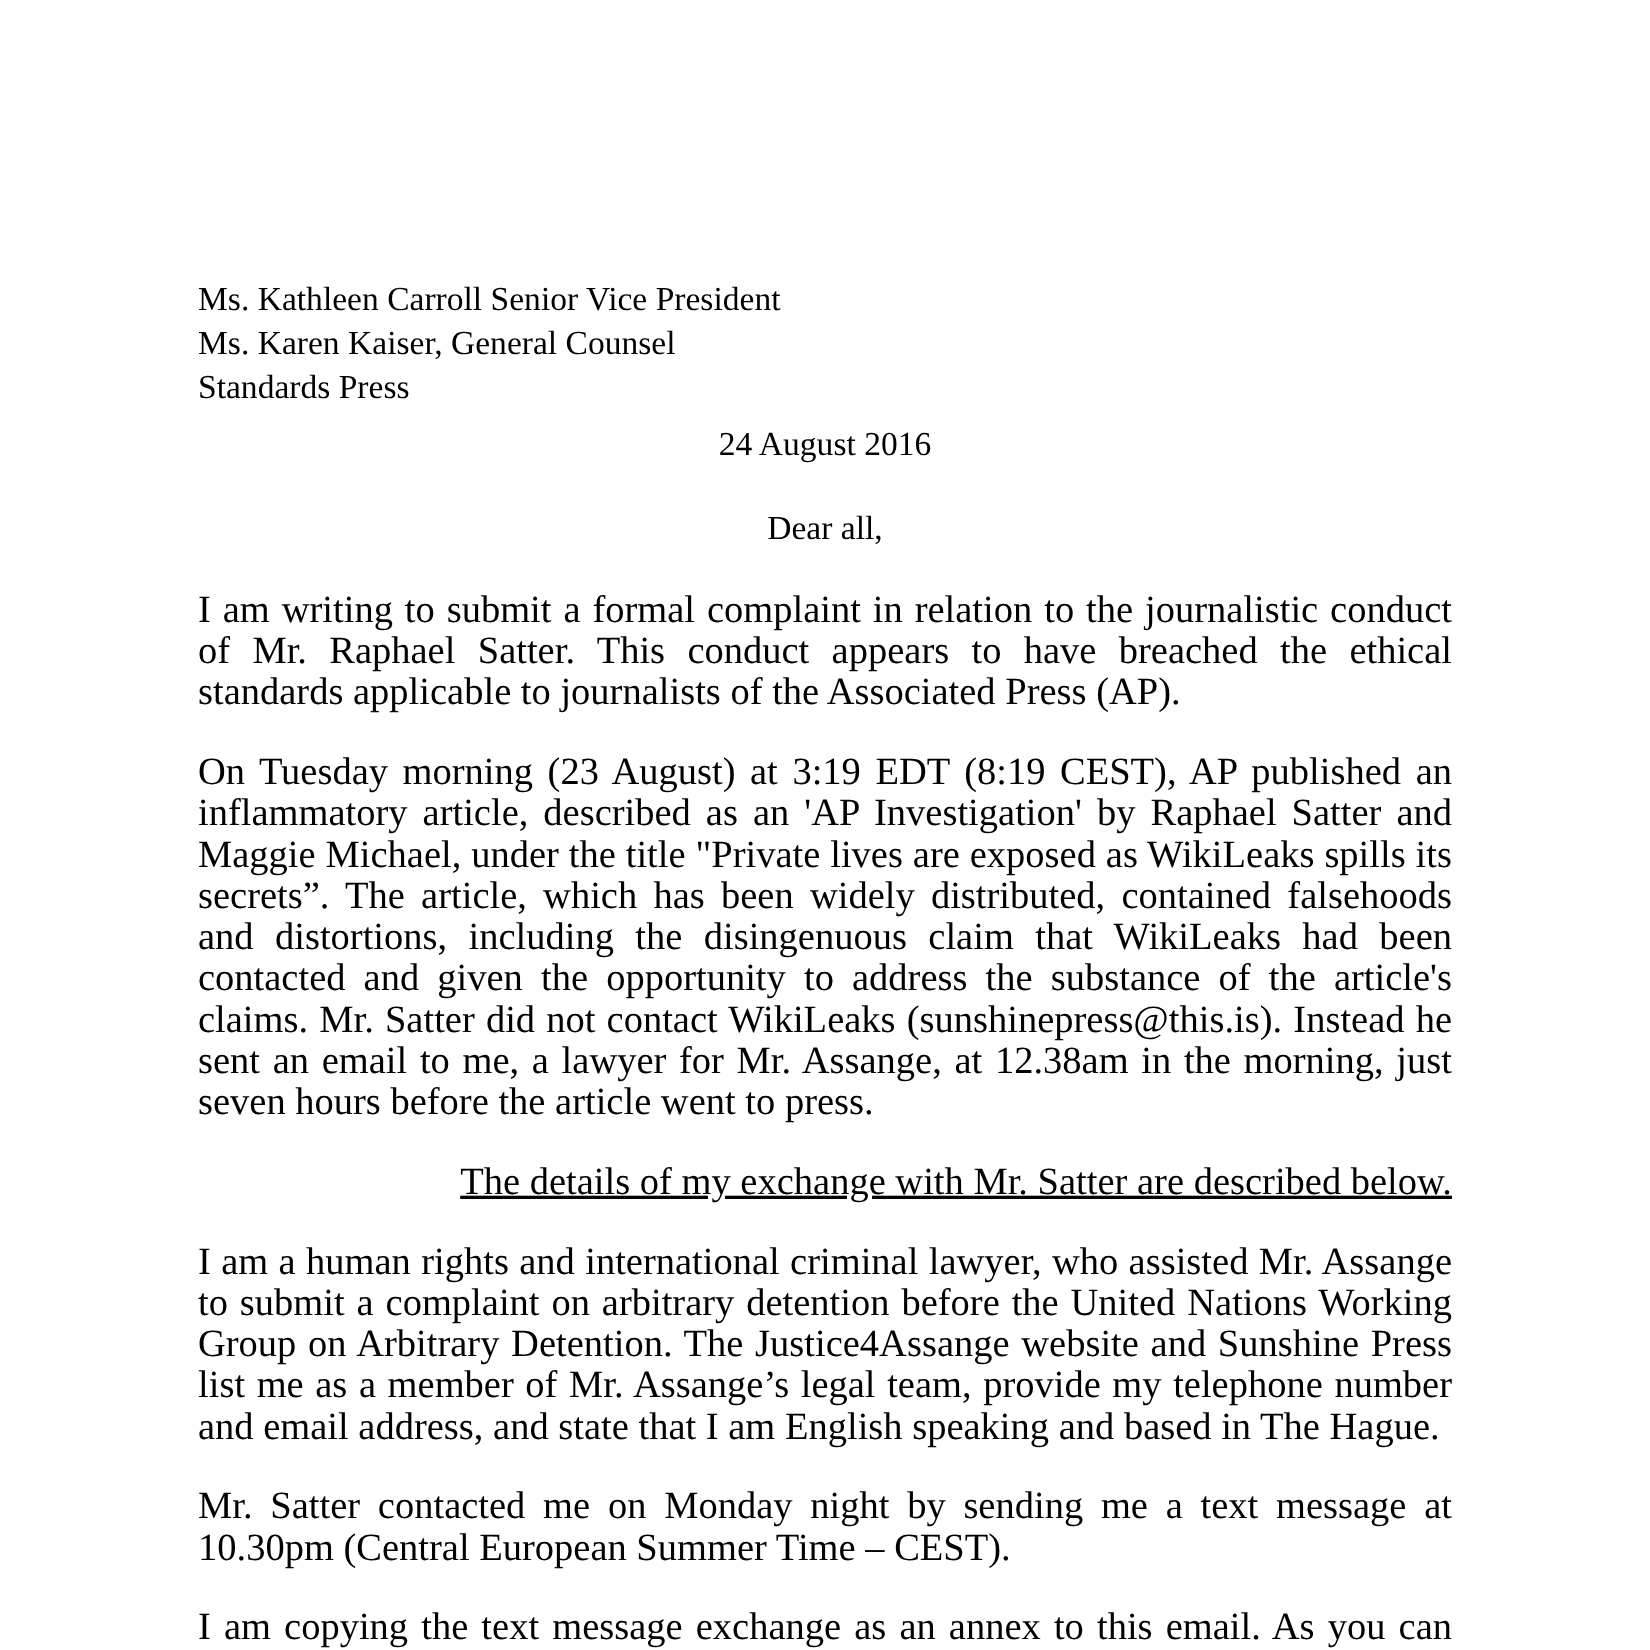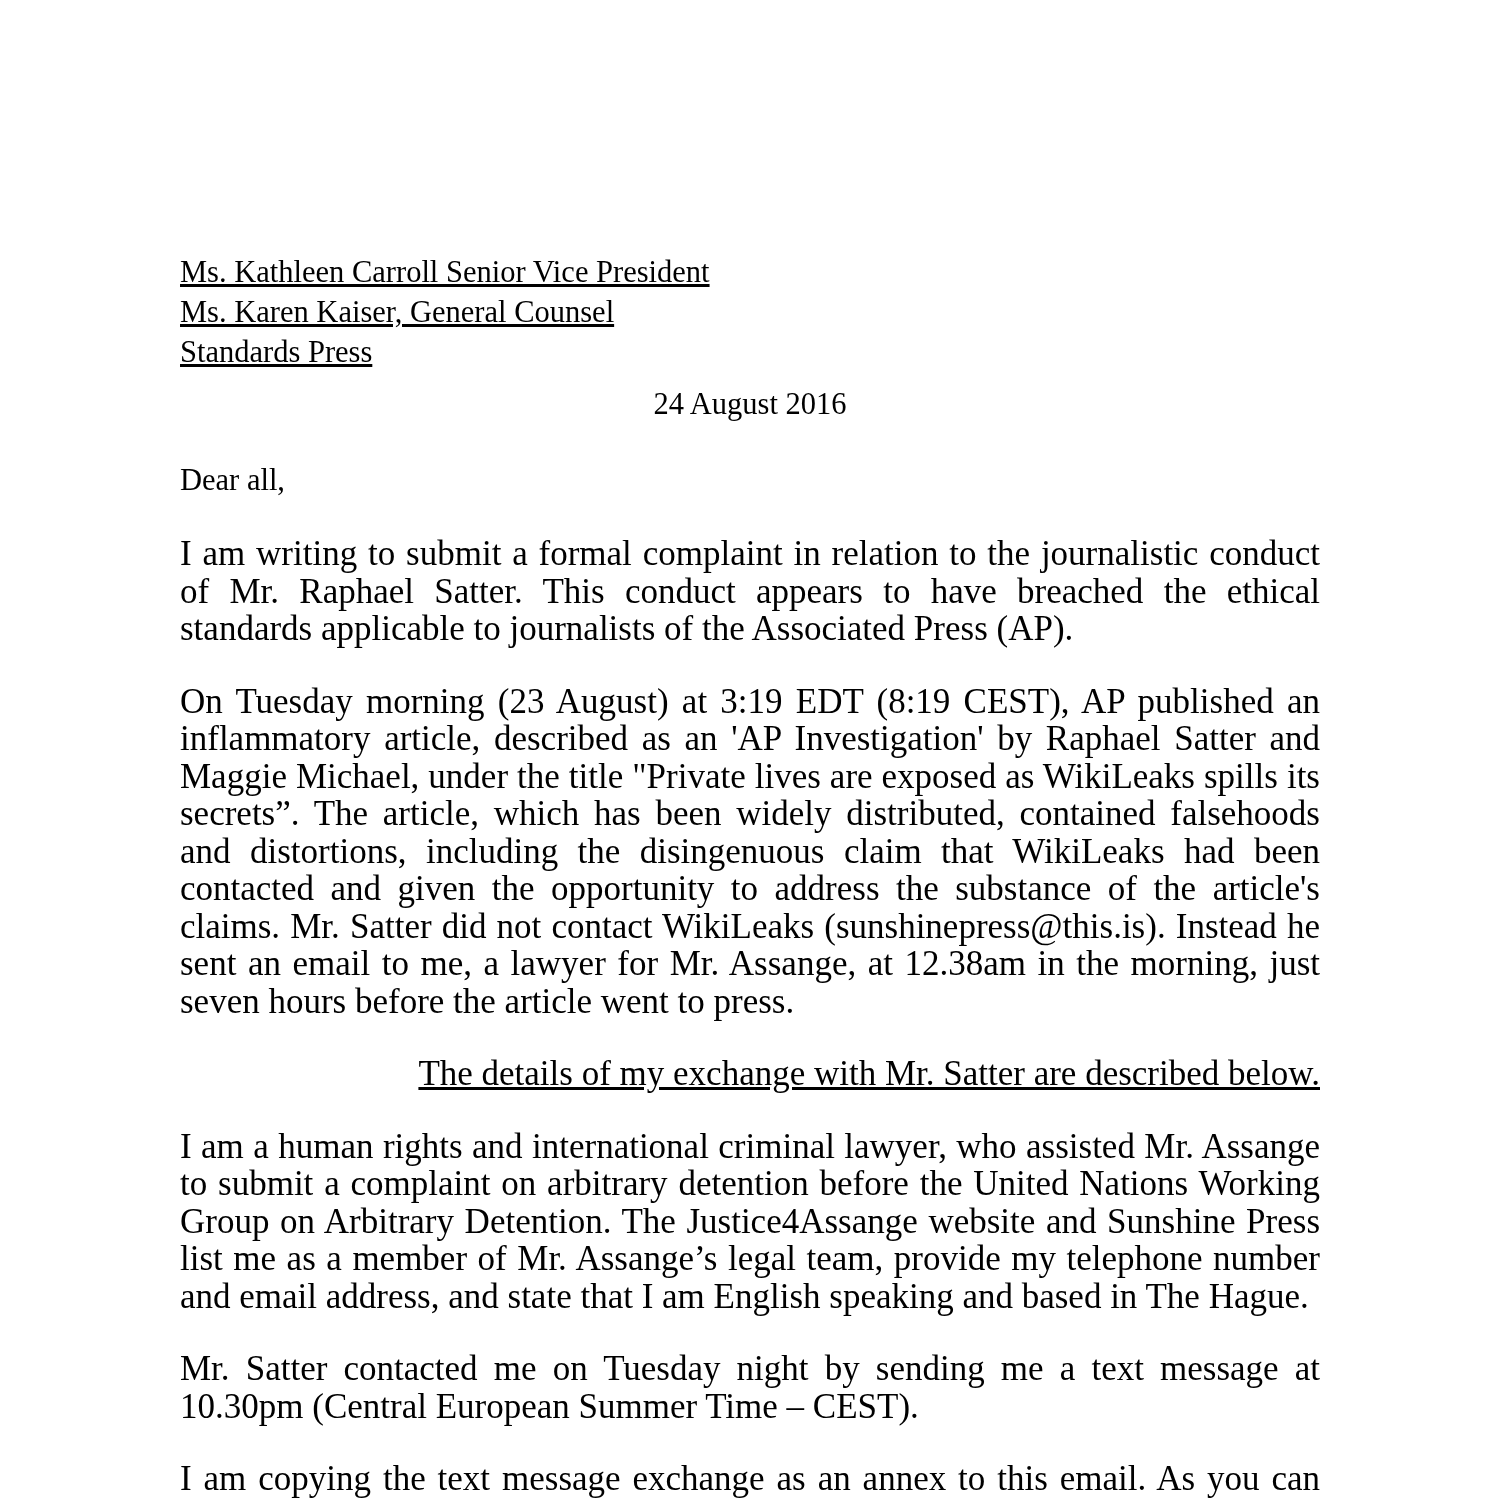--- a/index.html
+++ b/index.html
@@ -30,37 +30,36 @@
     left: 180px;
     top: 252px;
     width: 1140px;
   }
 
   .addressee-block {
     font-size: 30.5px;
     line-height: 40px;
     text-align: left;
     white-space: nowrap;
-    text-decoration: underline;
   }
   .addressee-line {
     display: block;
   }
 
   .date-line {
     font-size: 30.5px;
     line-height: 40px;
     text-align: center;
     margin-top: 12px;
   }
 
   .salutation {
     font-size: 30.5px;
     line-height: 40px;
-    text-align: left;
+    text-align: center;
     margin-top: 36px;
   }
 
   .para {
     font-size: 35px;
     line-height: 37.5px;
     text-align: justify;
     text-justify: inter-word;
     margin-top: 35px;
     hyphens: none;
@@ -88,17 +87,17 @@
     </div>
 
     <div class="date-line">24 August 2016</div>
 
     <div class="salutation">Dear all,</div>
 
     <p class="para">I am writing to submit a formal complaint in relation to the journalistic conduct of Mr. Raphael Satter. This conduct appears to have breached the ethical standards applicable to journalists of the Associated Press (AP).</p>
     <p class="para">On Tuesday morning (23 August) at 3:19 EDT (8:19 CEST), AP published an inflammatory article, described as an 'AP Investigation' by Raphael Satter and Maggie Michael, under the title "Private lives are exposed as WikiLeaks spills its secrets”. The article, which has been widely distributed, contained falsehoods and distortions, including the disingenuous claim that WikiLeaks had been contacted and given the opportunity to address the substance of the article's claims. Mr. Satter did not contact WikiLeaks (sunshinepress@this.is). Instead he sent an email to me, a lawyer for Mr. Assange, at 12.38am in the morning, just seven hours before the article went to press.</p>
     <p class="para tight">The details of my exchange with Mr. Satter are described below.</p>
     <p class="para">I am a human rights and international criminal lawyer, who assisted Mr. Assange to submit a complaint on arbitrary detention before the United Nations Working Group on Arbitrary Detention.  The Justice4Assange website and Sunshine Press list me as a member of Mr. Assange’s legal team, provide my telephone number and email address, and state that I am English speaking and based in The Hague.</p>
-    <p class="para">Mr. Satter contacted me on Tuesday night by sending me a text message at 10.30pm (Central European Summer Time – CEST).</p>
+    <p class="para">Mr. Satter contacted me on Monday night by sending me a text message at 10.30pm (Central European Summer Time – CEST).</p>
     <p class="para clipped">I am copying the text message exchange as an annex to this email.  As you can see from the exchange, I indicated that it was quite late for me to be speaking to a journalist, and</p>
 
   </div>
 </div>
 
 </body></html>

